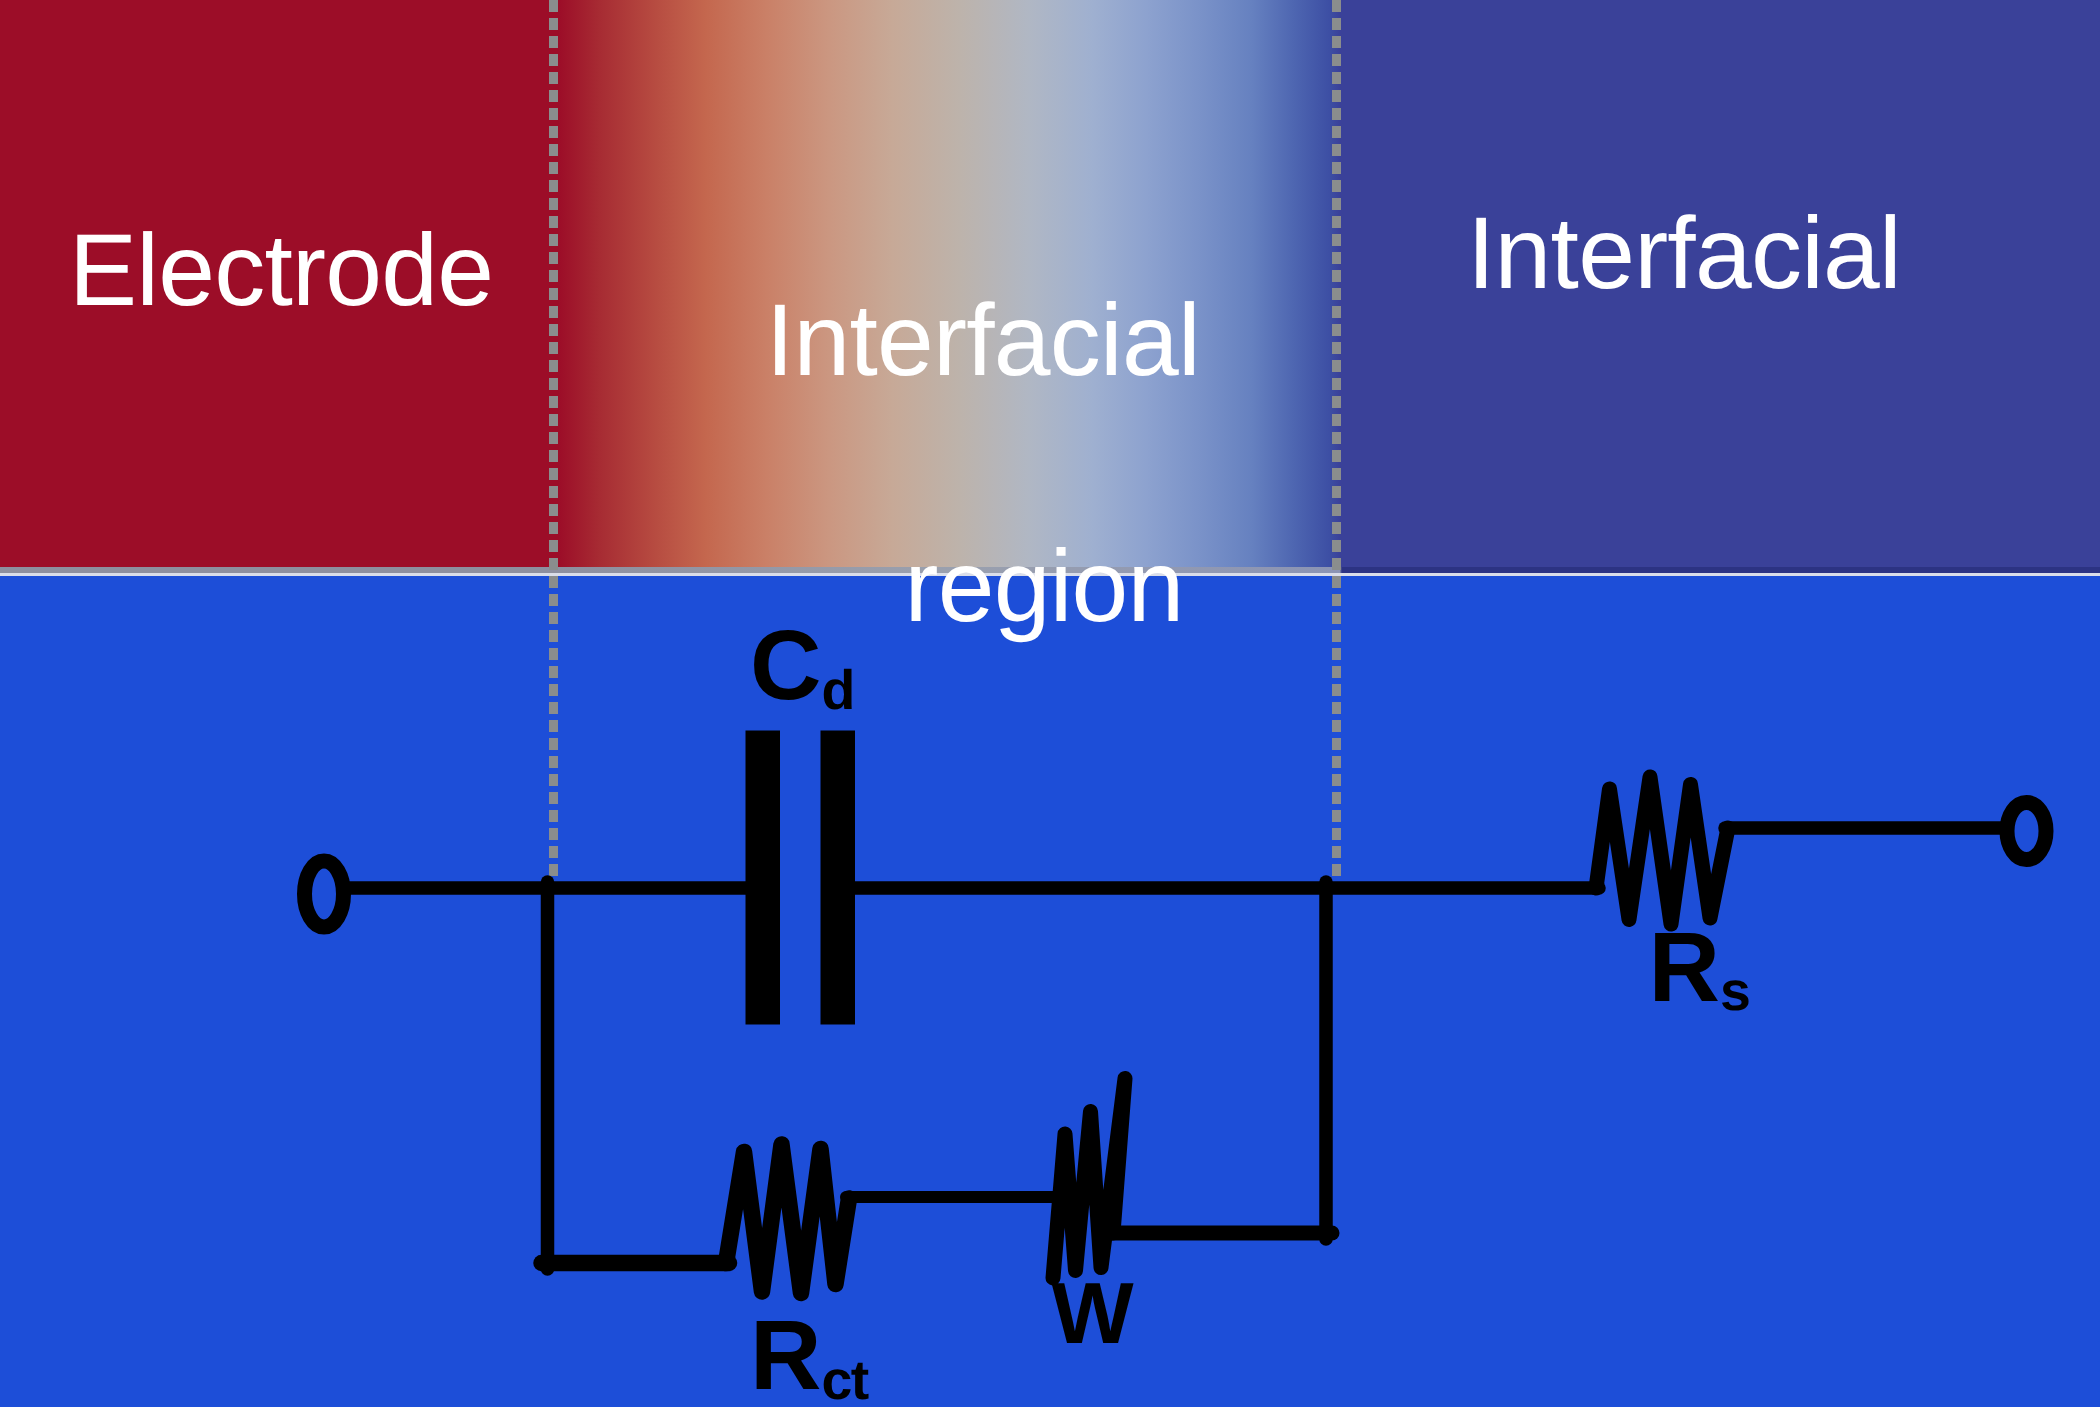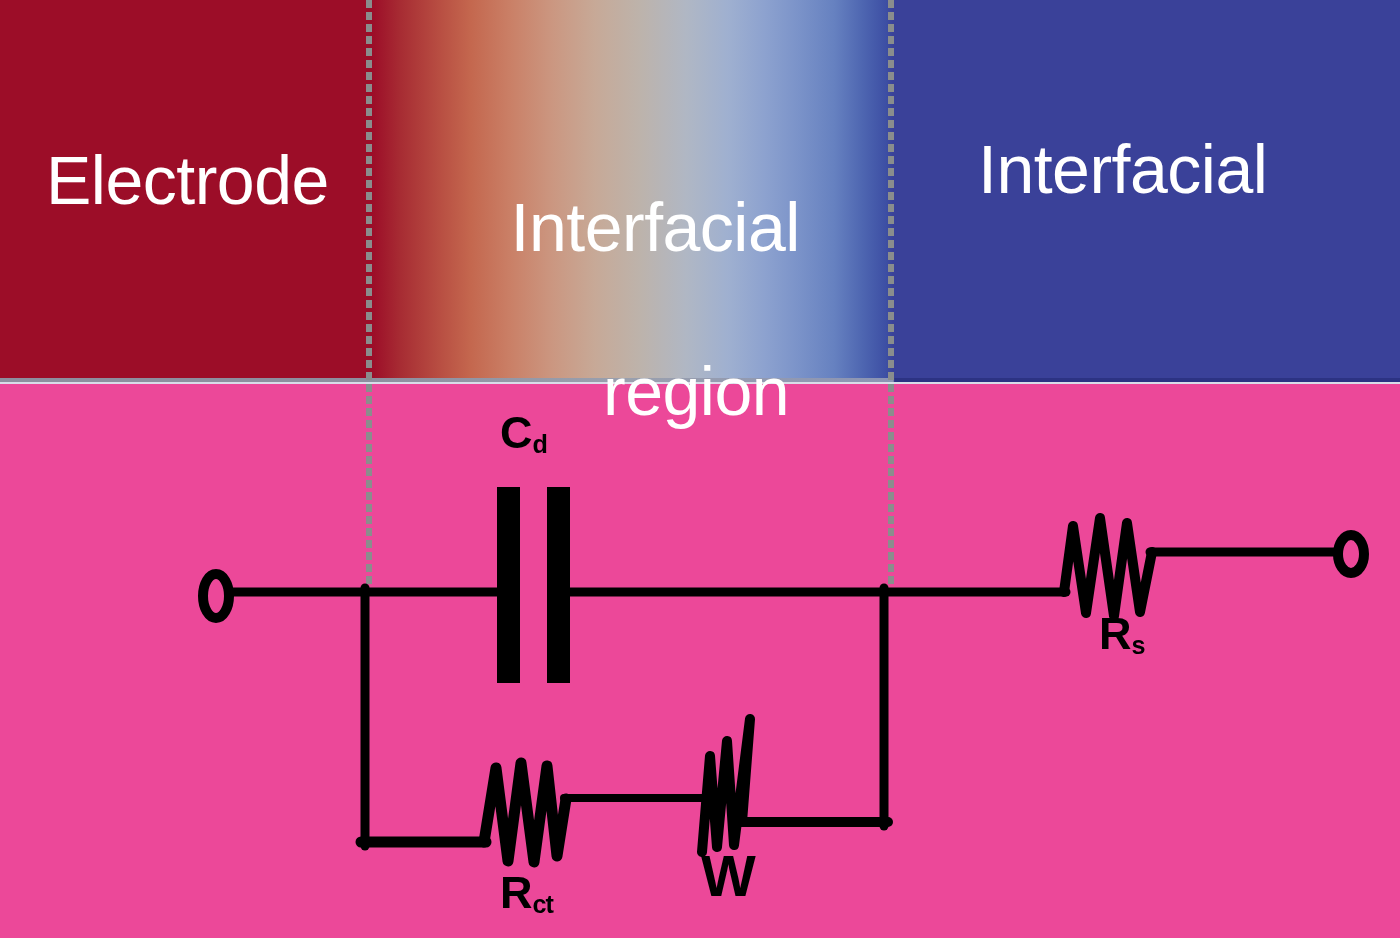--- a/index.html
+++ b/index.html
@@ -4,21 +4,21 @@
 <style>
   html, body {
     margin: 0;
     padding: 0;
     background: #ffffff;
   }
   .stage {
     position: relative;
     width: 1400px;
     height: 938px;
-    background: #ec4899;
+    background: #1d4ed8;
     overflow: hidden;
     font-family: "Liberation Sans", sans-serif;
   }
 
   
   .banner {
     position: absolute;
     left: 0; top: 0;
     width: 1400px;
     height: 378px;
@@ -92,21 +92,21 @@
     left: 0; top: 0;
     width: 1400px;
     height: 938px;
   }
 
   .circuit-label {
     position: absolute;
     color: #000000;
     font-family: "Liberation Sans", sans-serif;
     font-weight: bold;
-    font-size: 45px;
+    font-size: 66px;
     line-height: 1;
     white-space: nowrap;
   }
   .circuit-label .sub {
     font-size: 0.56em;
     vertical-align: -0.18em;
     letter-spacing: -1px;
   }
   .label-cd  { left: 500px;  top: 410px; }
   .label-rct { left: 500px;  top: 870px; }

